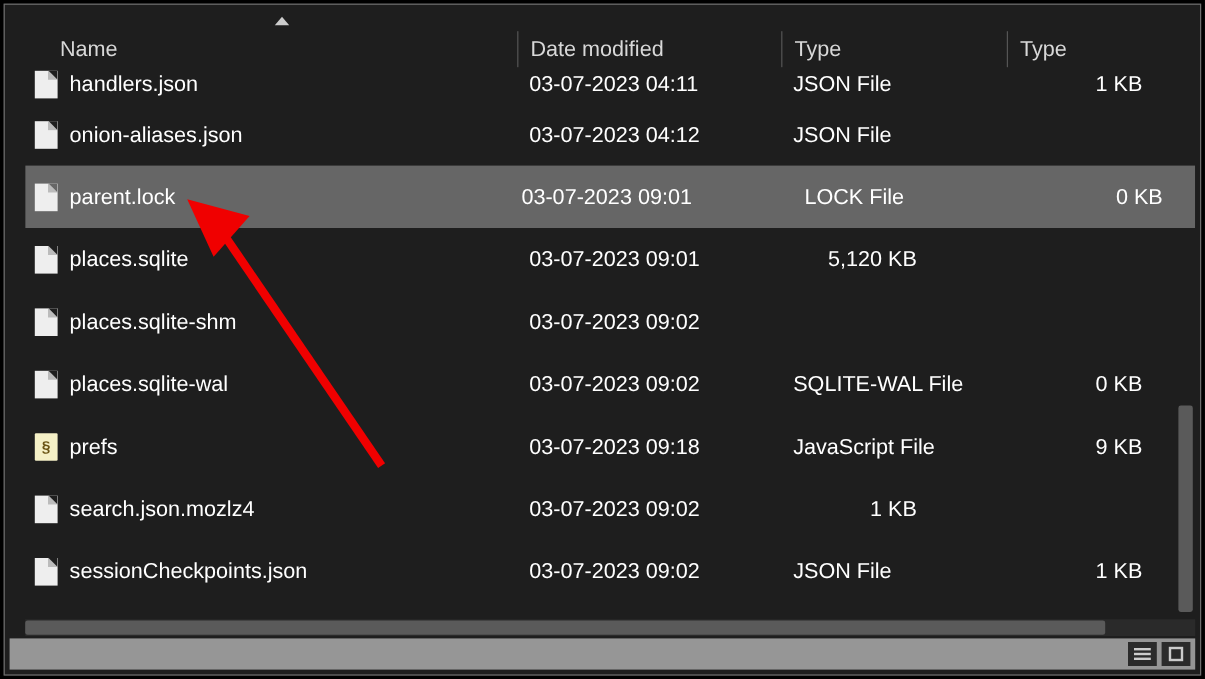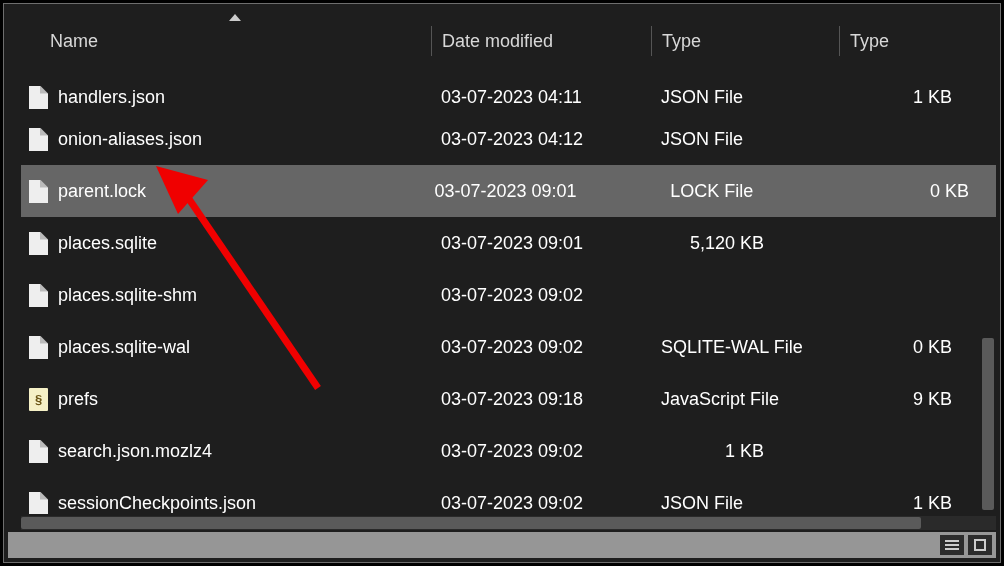--- a/index.html
+++ b/index.html
@@ -49,21 +49,20 @@
   }
   .col-h:first-child{border-left:none;padding-left:29px;}
 
   
   .list{
     position:absolute;
     left:17px; right:4px;
     top:50px;
     bottom:48px;
     overflow:hidden;
-    margin-top:27px;
   }
   .row{
     display:flex;
     align-items:center;
     height:52px;
     color:var(--text);
     font-size:18px;
   }
   .row.top{height:32px;}
   .row.selected{background:var(--row-sel);gap:40px;}

